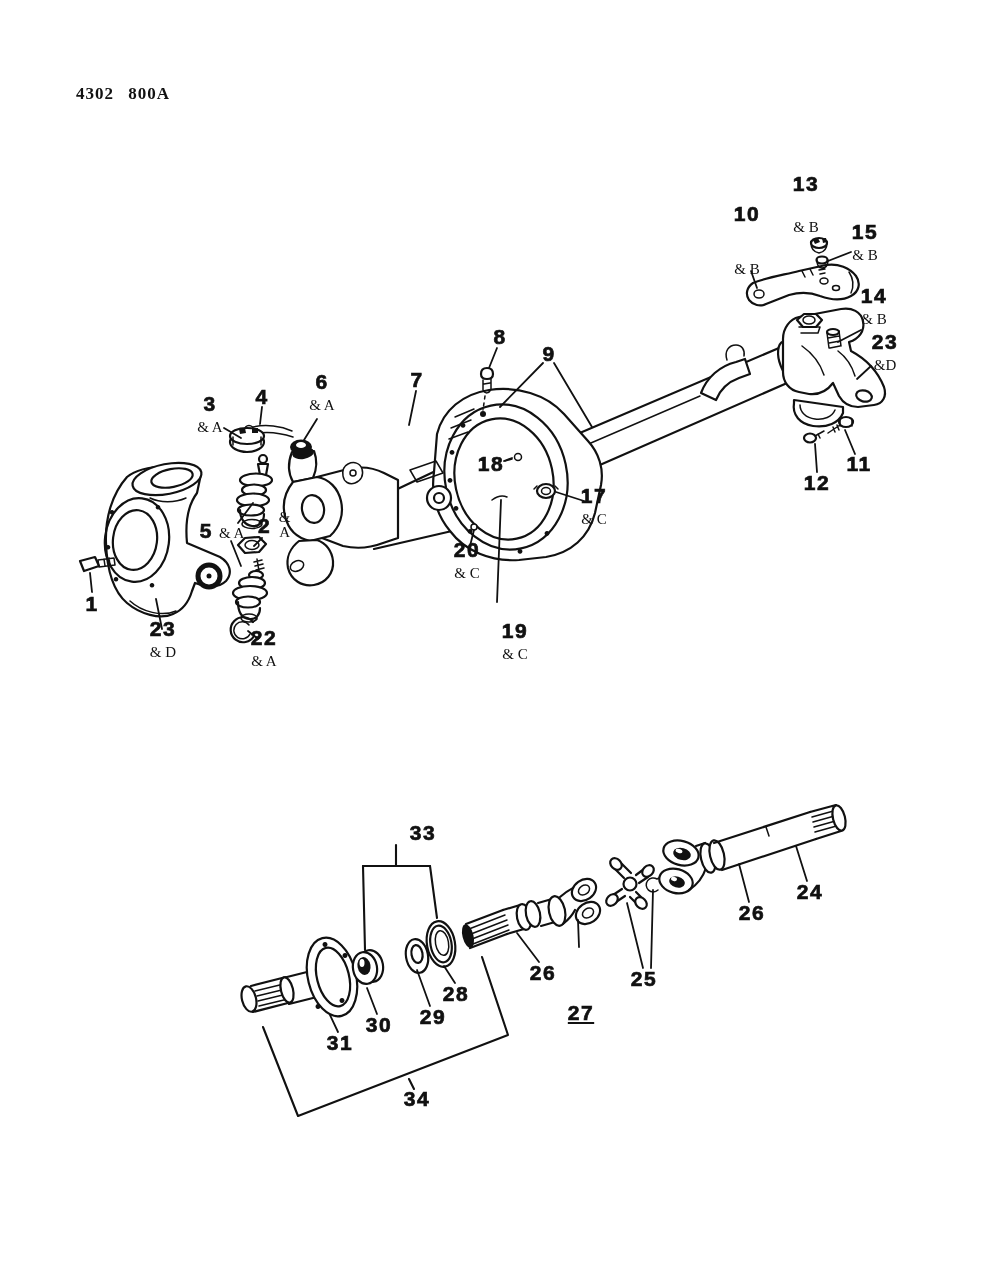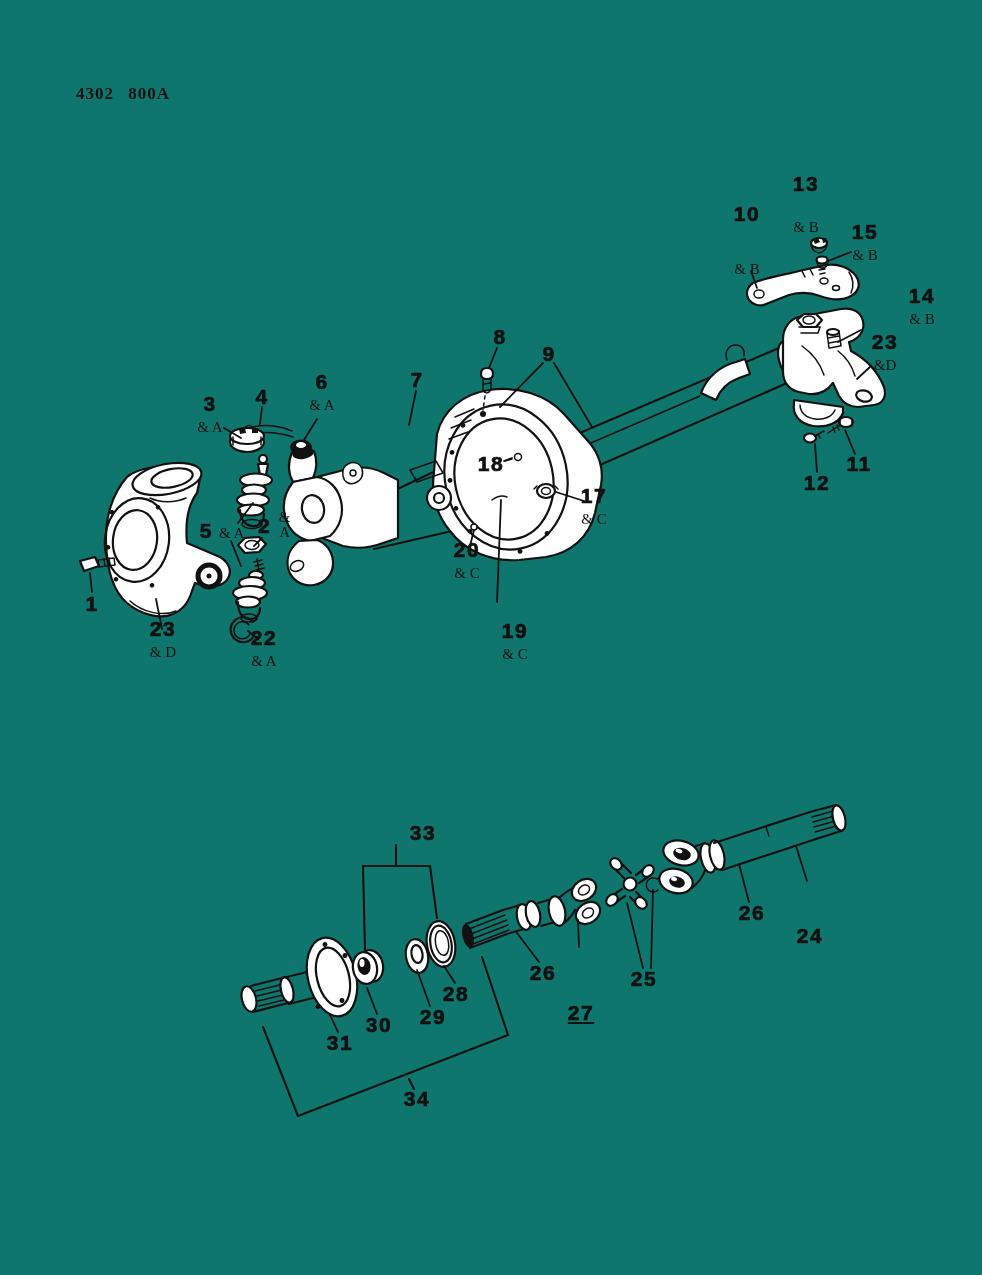--- a/index.html
+++ b/index.html
@@ -1,16 +1,16 @@
 <!DOCTYPE html>
 <html><head>
 <meta charset="utf-8">
 <style>
   html,body{margin:0;padding:0;background:#e8e8e8}
-  .page{position:relative;width:982px;height:1275px;background:#0f766e;overflow:hidden;
+  .page{position:relative;width:982px;height:1275px;background:#ffffff;overflow:hidden;
         font-family:"Liberation Sans",sans-serif;color:#111}
   .page-code{position:absolute;left:76px;top:84px;font:700 17px "Liberation Serif",serif;
              letter-spacing:1px;word-spacing:9px;white-space:nowrap}
   svg.art,svg.overlay{position:absolute;left:0;top:0;width:982px;height:1275px}
   #callouts{position:absolute;left:0;top:0;width:982px;height:1275px;pointer-events:none}
   .callout{position:absolute;transform:translate(-50%,-50%);display:flex;flex-direction:column;
            align-items:center;line-height:1;text-align:center}
   .callout .num{font:700 21px "Liberation Sans",sans-serif;letter-spacing:1.5px;
                 -webkit-text-stroke:0.7px #111}
   .callout .sub{font:400 15px "Liberation Serif",serif;margin-top:3px;white-space:nowrap}
@@ -342,21 +342,21 @@
       <div class="callout" style="left: 859px; top: 464px;">
         <span class="num">11</span>
       </div>
       <div class="callout" style="left: 817px; top: 483px;">
         <span class="num">12</span>
       </div>
       <div class="callout sub-below" style="left: 806px; top: 204px; gap: 20px;">
         <span class="num">13</span>
         <span class="sub">&amp; B</span>
       </div>
-      <div class="callout sub-below" style="left: 874px; top: 306px; margin-left: 48px;">
+      <div class="callout sub-below" style="left: 874px; top: 306px;">
         <span class="num">14</span>
         <span class="sub">&amp; B</span>
       </div>
       <div class="callout sub-below" style="left: 865px; top: 242px;">
         <span class="num">15</span>
         <span class="sub">&amp; B</span>
       </div>
       <div class="callout sub-below" style="left: 594px; top: 506px;">
         <span class="num">17</span>
         <span class="sub">&amp; C</span>
@@ -377,21 +377,21 @@
         <span class="sub">&amp; A</span>
       </div>
       <div class="callout sub-below" style="left: 163px; top: 639px;">
         <span class="num">23</span>
         <span class="sub">&amp; D</span>
       </div>
       <div class="callout sub-below" style="left: 885px; top: 352px;">
         <span class="num">23</span>
         <span class="sub">&amp;D</span>
       </div>
-      <div class="callout" style="left: 810px; top: 936px; align-items: flex-end;">
+      <div class="callout" style="left: 810px; top: 892px; align-items: flex-end;">
         <span class="num">24</span>
       </div>
       <div class="callout" style="left: 644px; top: 979px;">
         <span class="num">25</span>
       </div>
       <div class="callout" style="left: 543px; top: 973px;">
         <span class="num">26</span>
       </div>
       <div class="callout" style="left: 752px; top: 913px;">
         <span class="num">26</span>

